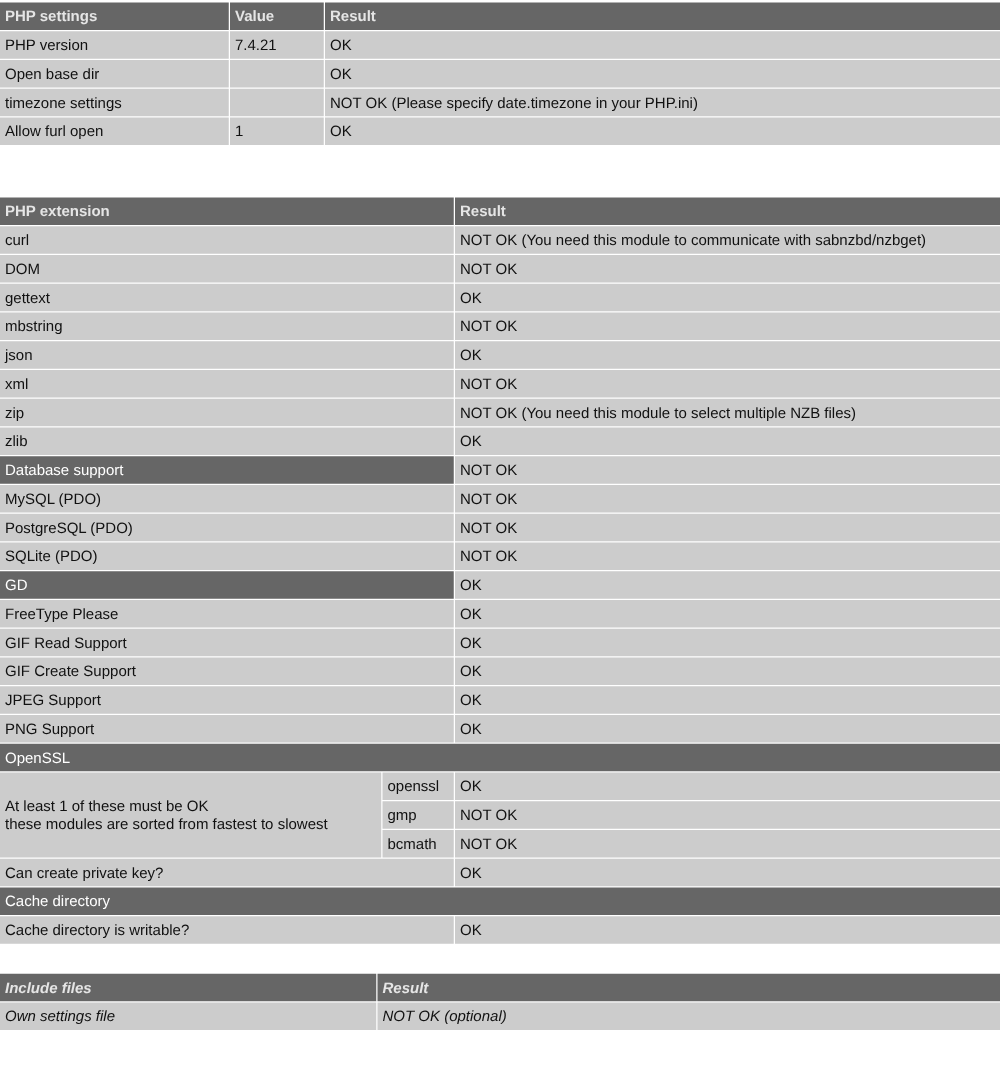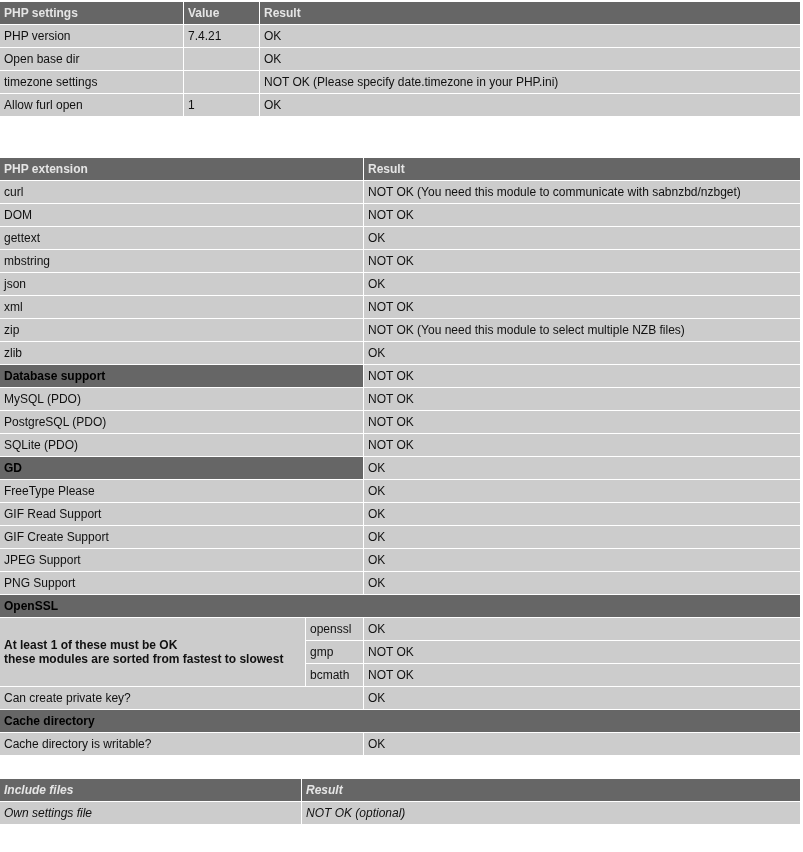--- a/index.html
+++ b/index.html
@@ -1,22 +1,22 @@
 <!DOCTYPE html>
 <html><head>
   <meta charset="utf-8">
   <style>
     html, body { margin: 0; padding: 0; background: #ffffff; }
     body { width: 803px; height: 852px; overflow: hidden; font-family: "Liberation Sans", sans-serif; font-size: 12px; color: #111; }
     table { border-collapse: separate; border-spacing: 1px; width: 802px; table-layout: fixed; margin-left: -1px; }
     td, th { padding: 0 4px; height: 22px; text-align: left; vertical-align: middle; white-space: nowrap; }
     th { background: #666666; color: #e5e5e5; font-weight: bold; }
     td { background: #cccccc; }
-    td.head { background: #666666; color: #000000; font-weight: bold; }
-    .wrap { white-space: normal; line-height: 14px; font-weight: bold; }
+    td.head { background: #666666; color: #ffffff; font-weight: normal; }
+    .wrap { white-space: normal; line-height: 14px; }
     #t1 { position: absolute; top: 1px; left: 0; }
     #t2 { position: absolute; top: 157px; left: 0; }
     #t3 { position: absolute; top: 778px; left: 0; font-style: italic; }
   </style>
 </head>
 <body>
 
 <table id="t1">
   <colgroup>
       <col style="width:183px">

